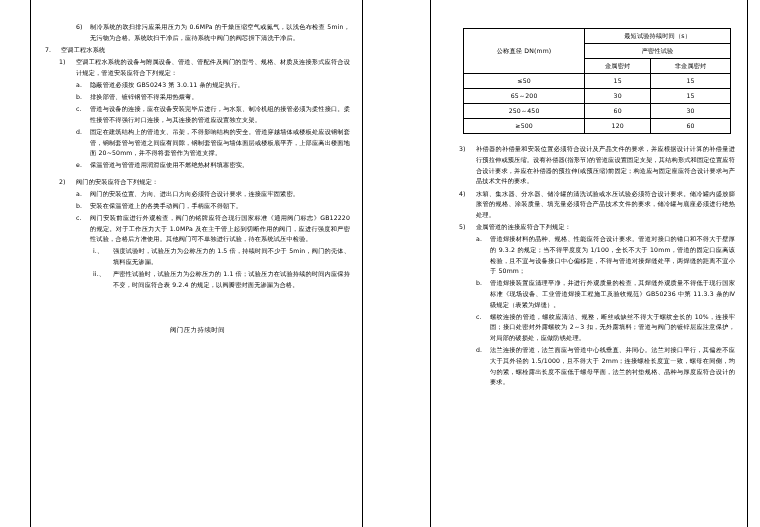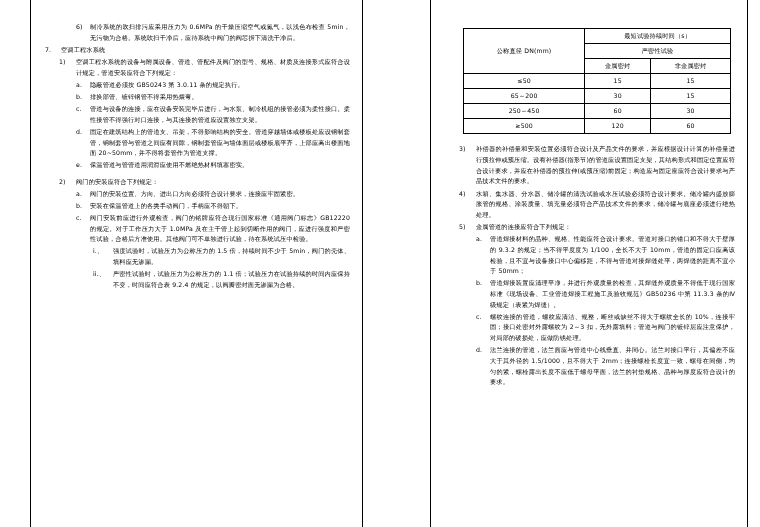--- a/index.html
+++ b/index.html
@@ -167,20 +167,21 @@
       <div class="blk lvl3">
         <span class="mark">i.、</span>
         <span class="txt">强度试验时，试验压力为公称压力的 1.5 倍，持续时间不少于 5min，阀门的壳体、填料应无渗漏。</span>
       </div>
 
       <div class="blk lvl3">
         <span class="mark">ii.、</span>
         <span class="txt">严密性试验时，试验压力为公称压力的 1.1 倍；试验压力在试验持续的时间内应保持不变，时间应符合表 9.2.4 的规定，以阀瓣密封面无渗漏为合格。</span>
       </div>
 
+      <div class="caption">阀门压力持续时间</div>
 
     </div>
   </div>
 
   <div class="col col-right">
     <div class="col-inner">
 
       <div class="tbl-wrap">
         <table class="spec">
           <tbody>

